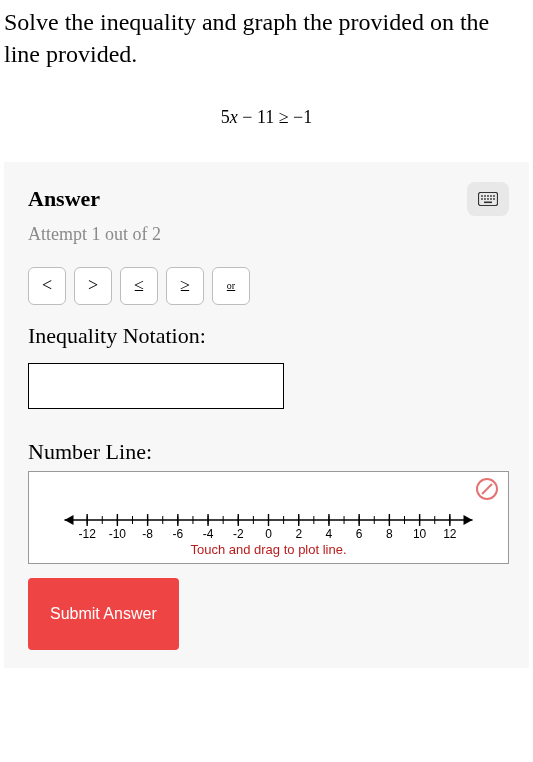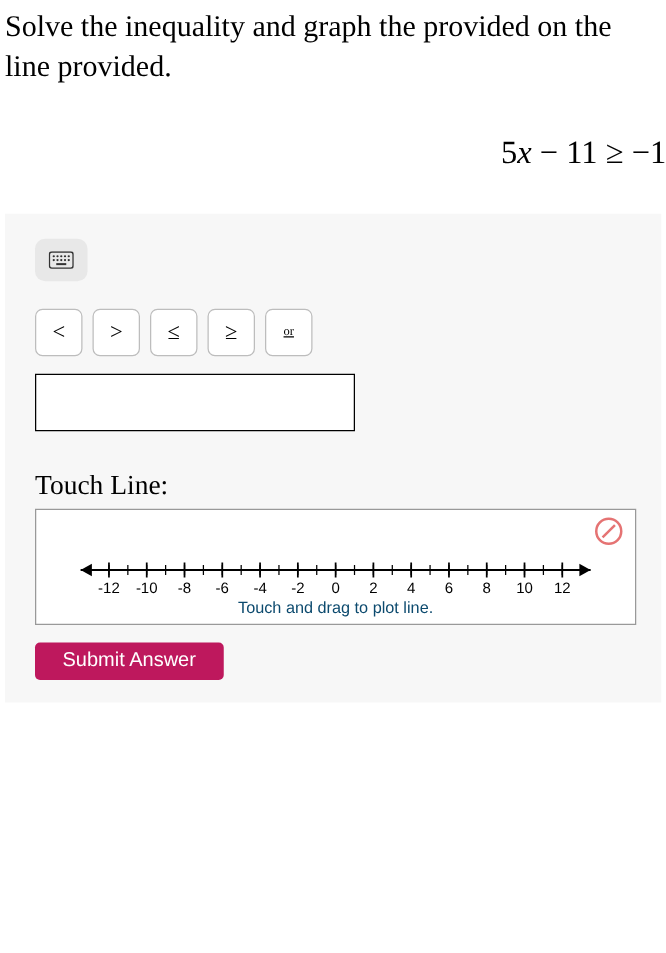--- a/index.html
+++ b/index.html
@@ -9,22 +9,22 @@
   height: 762px;
   background: #fff;
   color: #000;
 }
 .prompt {
   padding: 6px 4px 14px 4px;
   font-size: 24px;
   line-height: 1.35;
 }
 .equation {
-  text-align: right;
-  font-size: 26px;
+  text-align: center;
+  font-size: 18px;
   font-family: 'Times New Roman', serif;
   padding: 22px 0 34px 0;
 }
 .equation .x { font-style: italic; }
 .answer-panel {
   background: #f7f7f7;
   margin: 0 4px;
   padding: 20px 20px 18px 24px;
 }
 .answer-header {
@@ -110,76 +110,79 @@
   content: "";
   width: 14px;
   height: 2px;
   background: #e57373;
   transform: rotate(-45deg);
 }
 .axis-svg { width: 100%; height: 58px; display: block; }
 .hint {
   text-align: center;
   font-size: 13px;
-  color: #0c4a6e;
+  color: #b91c1c;
   font-family: Arial, sans-serif;
   margin-top: 2px;
 }
 .submit-btn {
-  background: #be185d;
+  background: #ef4444;
   color: #fff;
   border: none;
   border-radius: 4px;
-  padding: 6px 22px;
+  padding: 27px 22px;
   font-size: 16px;
   font-family: Arial, sans-serif;
   margin-top: 14px;
   cursor: pointer;
 }
 </style>
 </head>
 <body>
 
 <div class="prompt">Solve the inequality and graph the provided on the line provided.</div>
 
 <div class="equation">
   <span>5</span><span class="x">x</span><span> − 11 ≥ −1</span>
 </div>
 
 <div class="answer-panel">
   <div class="answer-header">
+    <div class="answer-title">Answer</div>
     <div class="keyboard-btn">
       <svg width="20" height="14" viewBox="0 0 20 14">
         <rect x="0.5" y="0.5" width="19" height="13" rx="2" fill="none" stroke="#333" stroke-width="1.2"></rect>
         <circle cx="4" cy="4" r="0.9" fill="#333"></circle>
           <circle cx="7" cy="4" r="0.9" fill="#333"></circle>
           <circle cx="10" cy="4" r="0.9" fill="#333"></circle>
           <circle cx="13" cy="4" r="0.9" fill="#333"></circle>
           <circle cx="16" cy="4" r="0.9" fill="#333"></circle>
         <circle cx="4" cy="7" r="0.9" fill="#333"></circle>
           <circle cx="7" cy="7" r="0.9" fill="#333"></circle>
           <circle cx="10" cy="7" r="0.9" fill="#333"></circle>
           <circle cx="13" cy="7" r="0.9" fill="#333"></circle>
           <circle cx="16" cy="7" r="0.9" fill="#333"></circle>
         <rect x="6" y="9.5" width="8" height="1.6" fill="#333"></rect>
       </svg>
     </div>
   </div>
+  <div class="attempt">Attempt 1 out of 2</div>
 
   <div class="symbol-row">
     <div class="sym-btn">&lt;</div>
     <div class="sym-btn">&gt;</div>
     <div class="sym-btn">≤</div>
     <div class="sym-btn">≥</div>
     <div class="sym-btn or">or</div>
   </div>
 
+  <div class="section-label">Inequality Notation:</div>
   <input class="ineq-input" value="" style="">
 
-  <div class="section-label" style="margin-top:30px">Touch Line:</div>
+  <div class="section-label" style="margin-top:30px">Number Line:</div>
 
   <div class="numberline-wrap">
     <div class="clear-icon"></div>
     <svg class="axis-svg" id="axis" viewBox="0 0 440 58">
         <line x1="16" y1="38" x2="424" y2="38" stroke="#000" stroke-width="1.5"></line>
         <polygon points="16,38 25,33 25,43" fill="#000"></polygon>
         <polygon points="424,38 415,33 415,43" fill="#000"></polygon>
         <line x1="38.666666666666664" y1="34" x2="38.666666666666664" y2="42" stroke="#000" stroke-width="1"></line>
         <line x1="53.77777777777778" y1="34" x2="53.77777777777778" y2="42" stroke="#000" stroke-width="1"></line>
         <line x1="68.88888888888889" y1="34" x2="68.88888888888889" y2="42" stroke="#000" stroke-width="1"></line>

